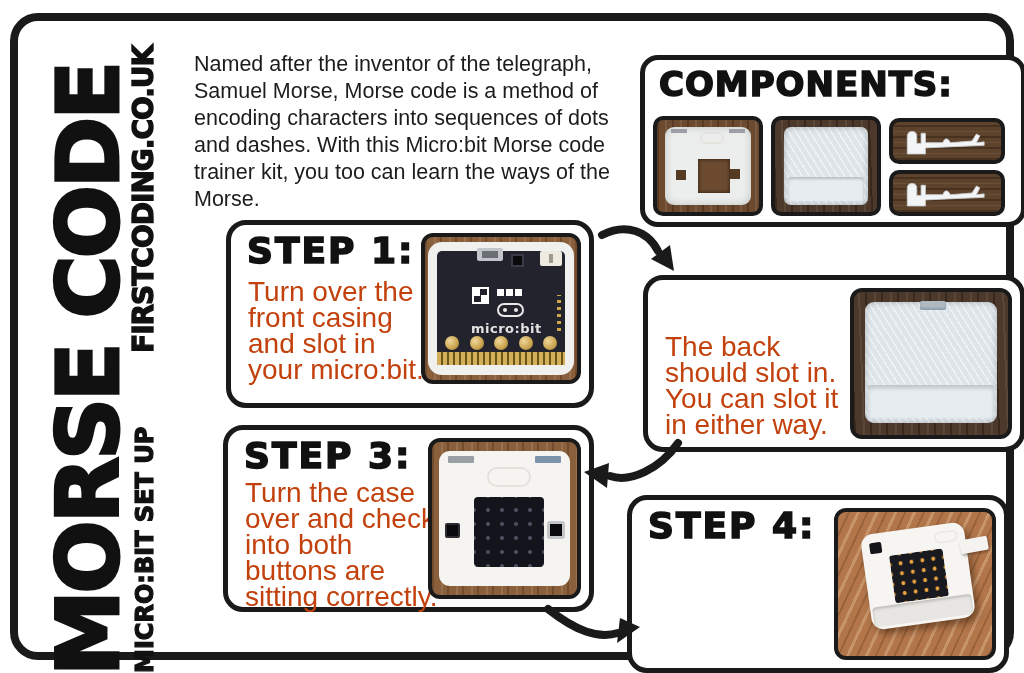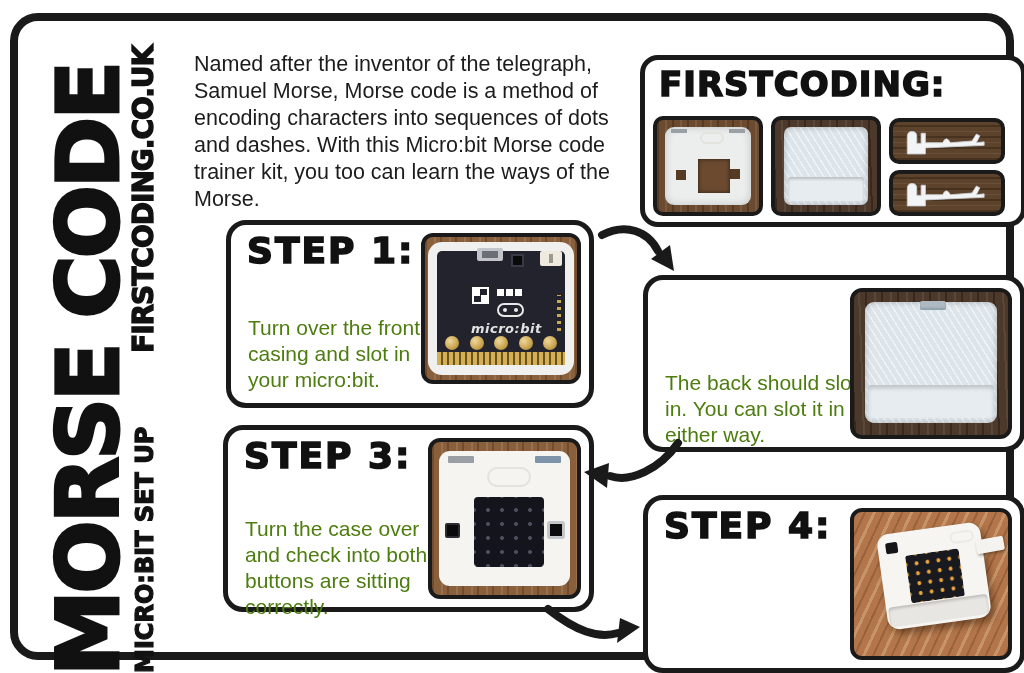--- a/index.html
+++ b/index.html
@@ -23,21 +23,21 @@
   .v-sub     { left:112px; top:652px; font-size:24px; line-height:30px;
                letter-spacing:0;    -webkit-text-stroke:1.2px #111; }
 
   
   .intro { left:176px; top:30px; width:450px; font-size:21.5px; line-height:27px;
            color:#1c1c1c; }
 
   
   .box { border:5px solid #1a1a1a; border-radius:18px; background:#fff; }
   .box h2 { font-size:36px; line-height:40px; }
-  .box p  { font-size:21px; line-height:26px; color:#4d7c0f;margin-top:36px; }
+  .box p  { font-size:28px; line-height:26px; color:#c2410c; }
 
   .components { left:622px; top:34px; width:386px; height:172px; }
   .components .c-title { position:absolute; left:14px; top:4px; font-size:34px; letter-spacing:1px; }
 
   .tile { position:absolute; border:4px solid #1a1a1a; border-radius:10px; overflow:hidden; }
 
   
   .wood-v { background-color:#6b4a30;
     background-image:repeating-linear-gradient(90deg, rgba(35,18,5,.30) 0 2px, rgba(0,0,0,0) 2px 8px,
       rgba(255,240,210,.10) 8px 10px, rgba(0,0,0,0) 10px 15px); }
@@ -57,27 +57,27 @@
   
   .plate-white { background:#eceeee; border-radius:9px; box-shadow:inset 0 0 8px rgba(0,0,0,.18); }
   .plate-blue  { background:#dde4ea;
     background-image:repeating-linear-gradient(58deg, rgba(255,255,255,.55) 0 1.5px, rgba(0,0,0,0) 1.5px 6px);
     box-shadow:inset 0 0 6px rgba(0,0,0,.25); }
 
   
   .step1 { left:208px; top:199px; width:368px; height:188px; border-radius:20px; }
   .step2 { left:625px; top:254px; width:382px; height:177px; border-radius:20px; }
   .step3 { left:205px; top:404px; width:371px; height:187px; border-radius:20px; }
-  .step4 { left:625px; top:474px; width:382px; height:178px; border-radius:20px; }
+  .step4 { left:609px; top:474px; width:382px; height:178px; border-radius:20px; }
   .step-head { position:absolute; left:16px; top:6px; }
   .step-text { position:absolute; left:17px; top:54px; }
   .photo { position:absolute; border:4px solid #1a1a1a; border-radius:12px; overflow:hidden; }
 
   
-  .pcb { position:absolute; inset:14px 12px 15px 12px; background:#23232e; border-radius:5px;font-style:italic; }
+  .pcb { position:absolute; inset:14px 12px 15px 12px; background:#23232e; border-radius:5px; }
   .mb-label { position:absolute; left:34px; top:70px; color:#e2e2e2; font-size:13px;
               font-weight:bold; font-family:"DejaVu Sans", sans-serif; letter-spacing:.5px; }
   .gold-row { position:absolute; left:8px; right:8px; bottom:15px; display:flex; justify-content:space-between; }
   .gold-dot { width:14px; height:14px; border-radius:50%;
               background:radial-gradient(circle at 35% 35%, #efd79b, #c9a44f 60%, #8d6e28); }
   .gold-strip { position:absolute; left:0; right:0; bottom:0; height:13px;
               background:repeating-linear-gradient(90deg, #d2af58 0 4px, #6b5418 4px 6px); }
 
   .led { background-color:#14141c; border-radius:4px;
          background-image:radial-gradient(circle, #4c4c5c 1.6px, rgba(0,0,0,0) 2.3px); }
@@ -93,21 +93,21 @@
 
 <div class="abs frame">
 
   <div class="abs rot stencil v-title">MORSE CODE</div>
   <div class="abs rot stencil v-site">FIRSTCODING.CO.UK</div>
   <div class="abs rot stencil v-sub">MICRO:BIT  SET UP</div>
 
   <p class="abs intro">Named after the inventor of the telegraph, Samuel Morse, Morse code is a method of encoding characters into sequences of dots and dashes. With this Micro:bit Morse code trainer kit, you too can learn the ways of the Morse.</p>
 
   <div class="abs box components">
-    <div class="stencil c-title">FIRSTCODING:</div>
+    <div class="stencil c-title">COMPONENTS:</div>
 
     <div class="tile wood-v" style="left:8px; top:56px; width:110px; height:100px;">
       <div class="abs plate-white" style="inset:7px 8px;">
         <div class="abs" style="left:33px; top:32px; width:32px; height:34px; background:#6b4a30; box-shadow:inset 0 0 4px #2e1c0c;"></div>
         <div class="abs" style="left:11px; top:43px; width:10px; height:10px; background:#553a24;"></div>
         <div class="abs" style="right:11px; top:42px; width:10px; height:10px; background:#553a24;"></div>
         <div class="pill" style="left:35px; top:5px; width:24px; height:12px; border-radius:7px;"></div>
         <div class="abs" style="left:6px; top:2px; width:16px; height:4px; background:#9aa0a6;"></div>
         <div class="abs" style="right:6px; top:2px; width:16px; height:4px; background:#9aa0a6;"></div>
       </div>

